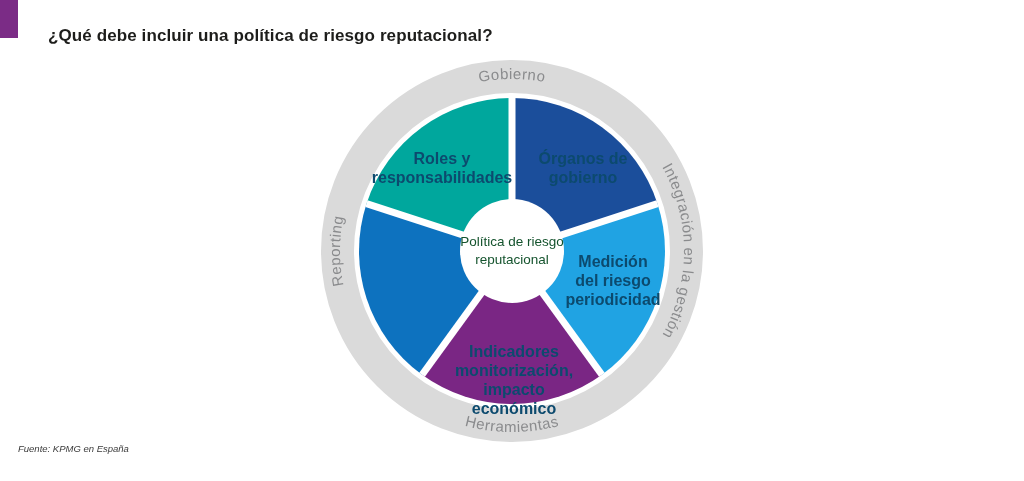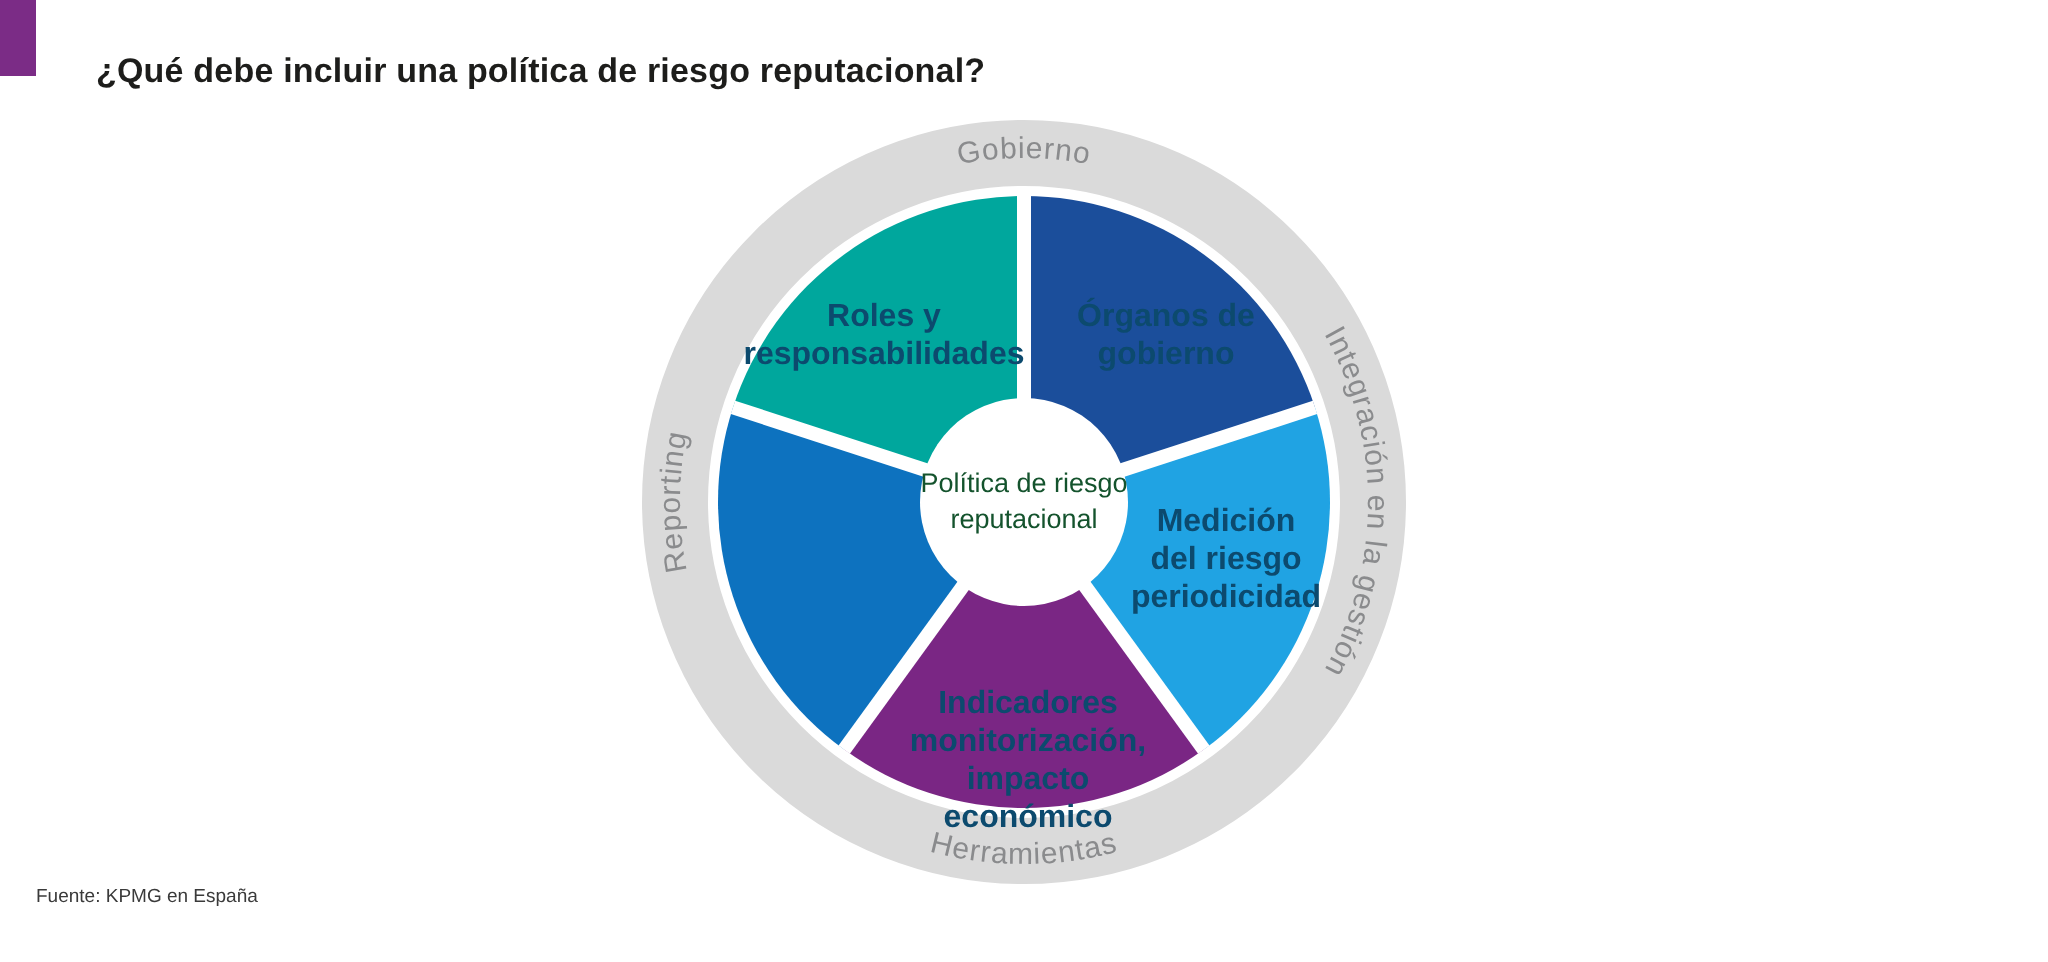--- a/index.html
+++ b/index.html
@@ -63,20 +63,21 @@
     line-height: 1.35;
     text-align: center;
     white-space: pre-line;
     pointer-events: none;
   }
   .source-note {
     position: absolute;
     left: 18px;
     top: 443px;
     font-size: 9.5px;
+    font-style: italic;
     color: #3a3a3a;
   }
 </style>
 </head>
 <body>
 
 <div class="page">
 
   <div class="accent-square"></div>
   <h1 class="page-title">¿Qué debe incluir una política de riesgo reputacional?</h1>

